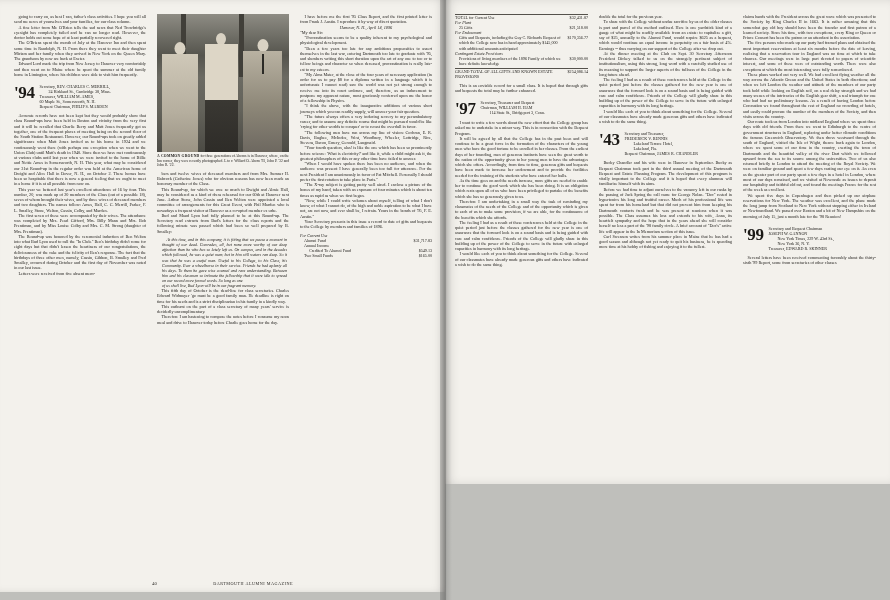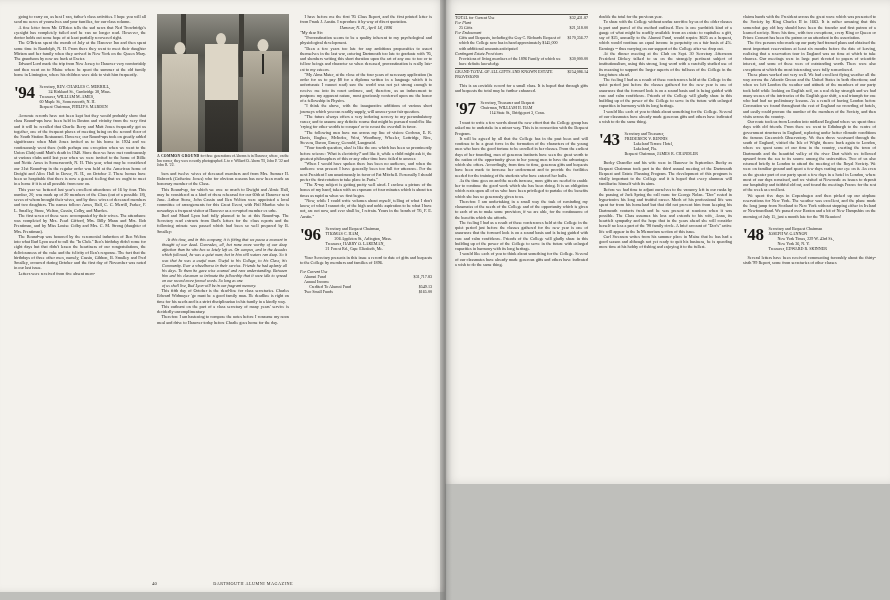--- a/index.html
+++ b/index.html
@@ -185,30 +185,20 @@
         <p>"Been a few years too late for any ambitious propensities to assert themselves in the last war, entering Dartmouth too late to graduate with '95, and slumbers writing this short duration upon the art of any one to too or to fellow beings and character so when deceased, procrastination is really late-est to my esteem.</p>
         <p>"My Alma Mater, at the close of the four years of necessary application (in order for us to pay $8 for a diploma written in a language which it is unfortunate I cannot read) saw the world was not yet strong enough to receive me into its court embrace, and, therefore, as an inducement to postpone my apparent nature, most graciously conferred upon me the honor of a fellowship in Physics.</p>
         <p>"I think the above, with the inaugurative additions of various short journeys which you can readily supply, will answer your fair question.</p>
         <p>"The future always offers a very inducing secrecy to my perambulatory career, and to assume any definite course that might be pursued would be like 'crying for other worlds to conquer' or to recast the overdull in favor.</p>
         <p>"The following men have run across my line of vision: Cochran, E. R. Davis, Bugbee, McIndoe, West, Woodbury, Wheeler, Lottridge, Rice, Stevens, Bacon, Emery, Gerould, Langmaid.</p>
         <p>"Your fourth question, alas! is like the one which has been so prominently before science: 'What is electricity?' and like it, while a child might ask it, the greatest philosophers of this or any other time have failed to answer.</p>
         <p>"When I would have spoken there has been no audience, and when the audience was present I have generally been too full for utterance. For the next President I am unanimously in favor of Pat Mitchell. Personally I should prefer the first rotation to take place in Paris."</p>
         <p>"The X-ray subject is getting pretty well aired. I enclose a picture of the bones of my hand, taken with an exposure of four minutes which is about ten times as rapid as when we first began.</p>
         <p>"Now, while I could write volumes about myself, telling of what I don't know, of what I cannot do, of the high and noble aspiration to be what I have not, are not now, and ever shall be, I refrain. Yours in the bonds of '95, F. E. Austin."</p>
 
-        <div class="classhead">
-          <div class="yr">'96</div>
-          <div class="off">
-            <span class="offline">Secretary and Bequest Chairman,</span>
-            <span class="offline">THOMAS C. HAM,</span>
-            <span class="offline indent1">206 Appleton St., Arlington, Mass.</span>
-            <span class="offline">Treasurer, HARRY O. LAKEMAN,</span>
-            <span class="offline">21 Forest Rd., Cape Elizabeth, Me.</span>
-          </div>
-        </div>
 
         <p>Your Secretary presents in this issue a record to date of gifts and bequests to the College by members and families of 1896.</p>
         <div class="sp"></div>
 
         <div class="tbl">
           <div class="hd">For Current Use</div>
           <div class="row">
             <span class="lbl">Alumni Fund</span>
             <span class="val">$31,717.83</span>
           </div>
@@ -317,21 +307,21 @@
       <div class="col-gap"></div>
 
       <div class="col" style="flex:0 0 133px;">
         <p class="noind">claims hands with the President across the great wave which was presented to the Society by King Charles II in 1663. It is rather amusing that this somewhat gay old boy should have been the founder and first patron of a learned society. Since his time, with two exceptions, every King or Queen or Prince Consort has been the patron or an attendant in the association.</p>
         <p>The five persons who made up our party had framed plans and obtained the most important reservations at least six months before the date of leaving, realizing that a reservation tour in England was no time at which to take chances. Our meetings were in large part devoted to papers of scientific interest, and some of these were of outstanding worth. There were also exceptions at which the most interesting were fully remembered.</p>
         <p>These plans worked out very well. We had excellent flying weather all the way across the Atlantic Ocean and the United States in both directions; and when we left London the weather and attitude of the members of our party took hold while looking on English soil, on a real delay strength and we had many scenes of the intricacies of the English gear shift, a real triumph for one who had had no preliminary lessons. As a result of having London before Coronation we found throughout the rest of England no crowding of hotels, and easily could procure the number of the members of the Society, and then visits across the country.</p>
         <p>Our route took us from London into midland England where we spent three days with old friends. From there we went to Edinburgh to the centre of government structures in England, replacing under better climatic conditions the famous Greenwich Observatory. We then drove westward through the south of England, visited the Isle of Wight, thence back again to London, where we spent some of our time in the country, exerting the town of Dartmouth and the beautiful valley of the river Dart which we followed upward from the sea to its source among the universities. Two of us also returned briefly to London to attend the meeting of the Royal Society. We were on familiar ground and spent a few days casting our eye on it. An even as the greater part of our party spent a few days in a hotel in London, where most of our days remained, and we visited at Newcastle as issues to deposit our hospitality and faithful old cat, and found the meetings France for the rest of the week as excellent.</p>
         <p>We spent five days in Copenhagen and then picked up our airplane reservations for New York. The weather was excellent, and the plane made the long jump from Scotland to New York without stopping either in Ireland or Newfoundland. We passed over Boston and a bit of New Hampshire on the morning of July 15, just a month late for the '98 Reunion!</p>
 
         <div class="classhead">
-          <div class="yr">'48</div>
+          <div class="yr">'99</div>
           <div class="off">
             <span class="offline">Secretary and Bequest Chairman</span>
             <span class="offline">JOSEPH W. GANNON</span>
             <span class="offline indent1">New York Times, 229 W. 43rd St.,</span>
             <span class="offline indent1">New York 36, N. Y.</span>
             <span class="offline">Treasurer, EDWARD R. SKINNER</span>
           </div>
         </div>
 
         <p>Several letters have been received commenting favorably about the thirty-sixth '99 Report, some from secretaries of other classes</p>

